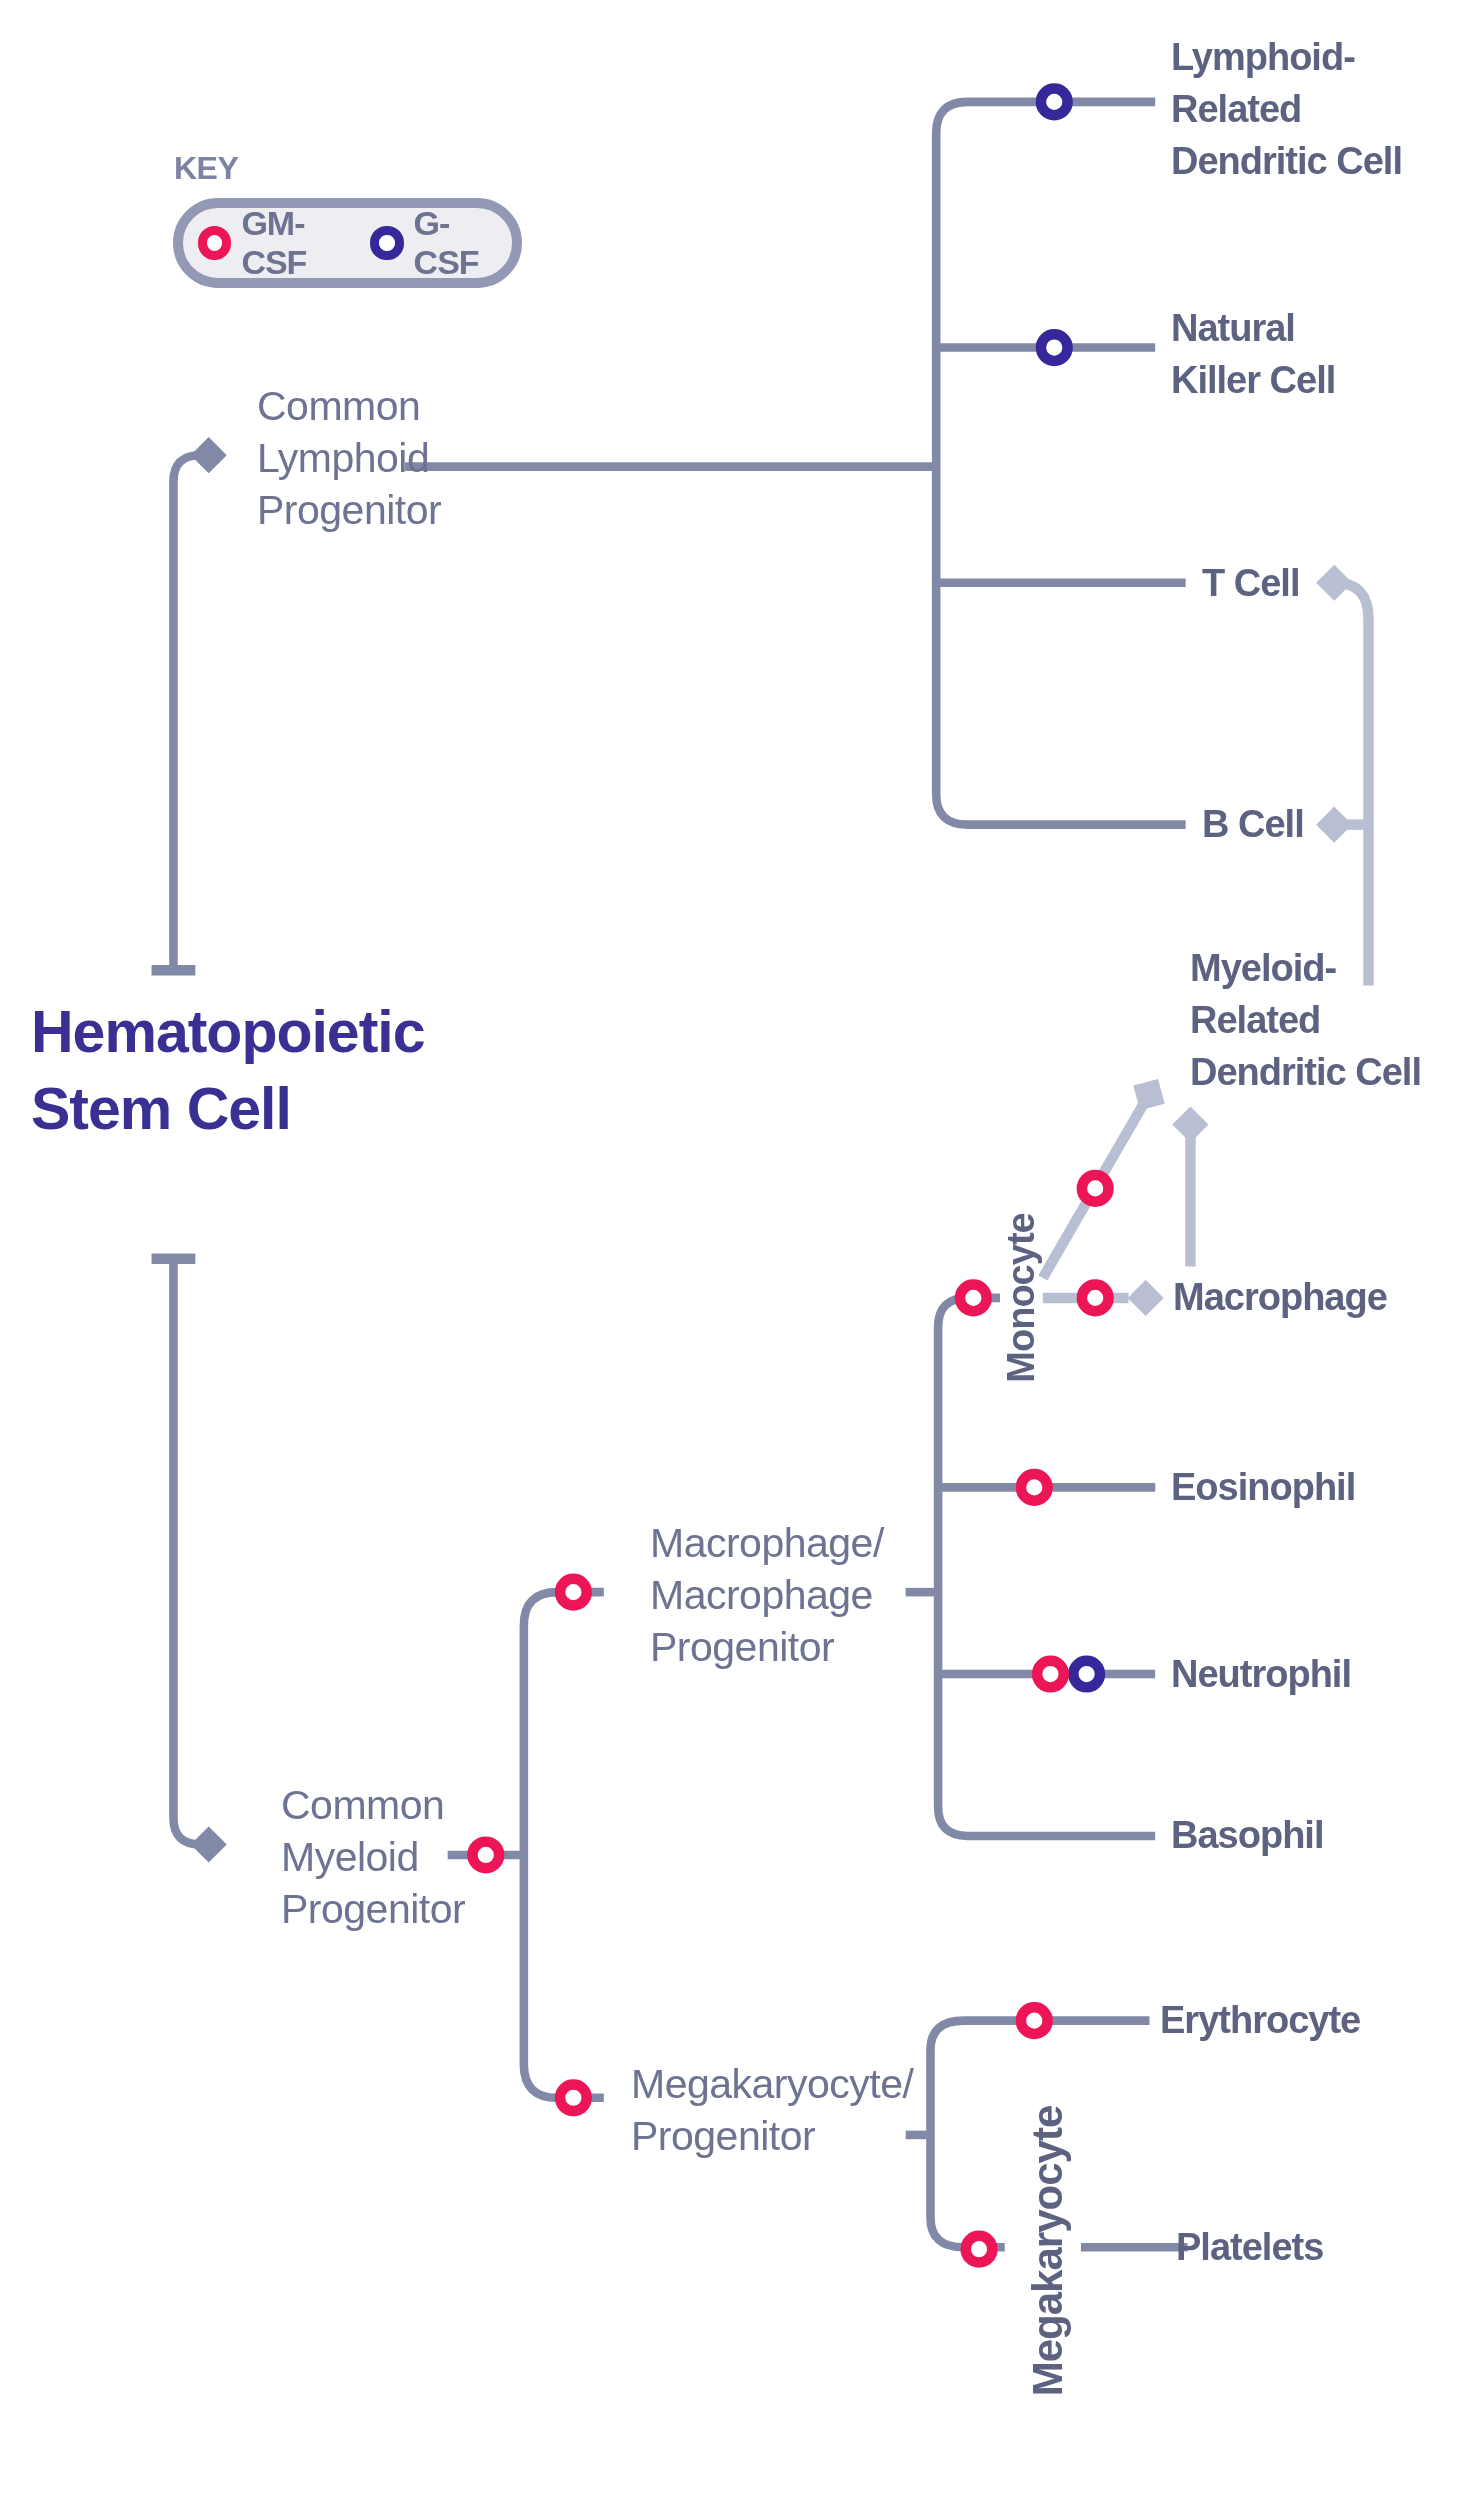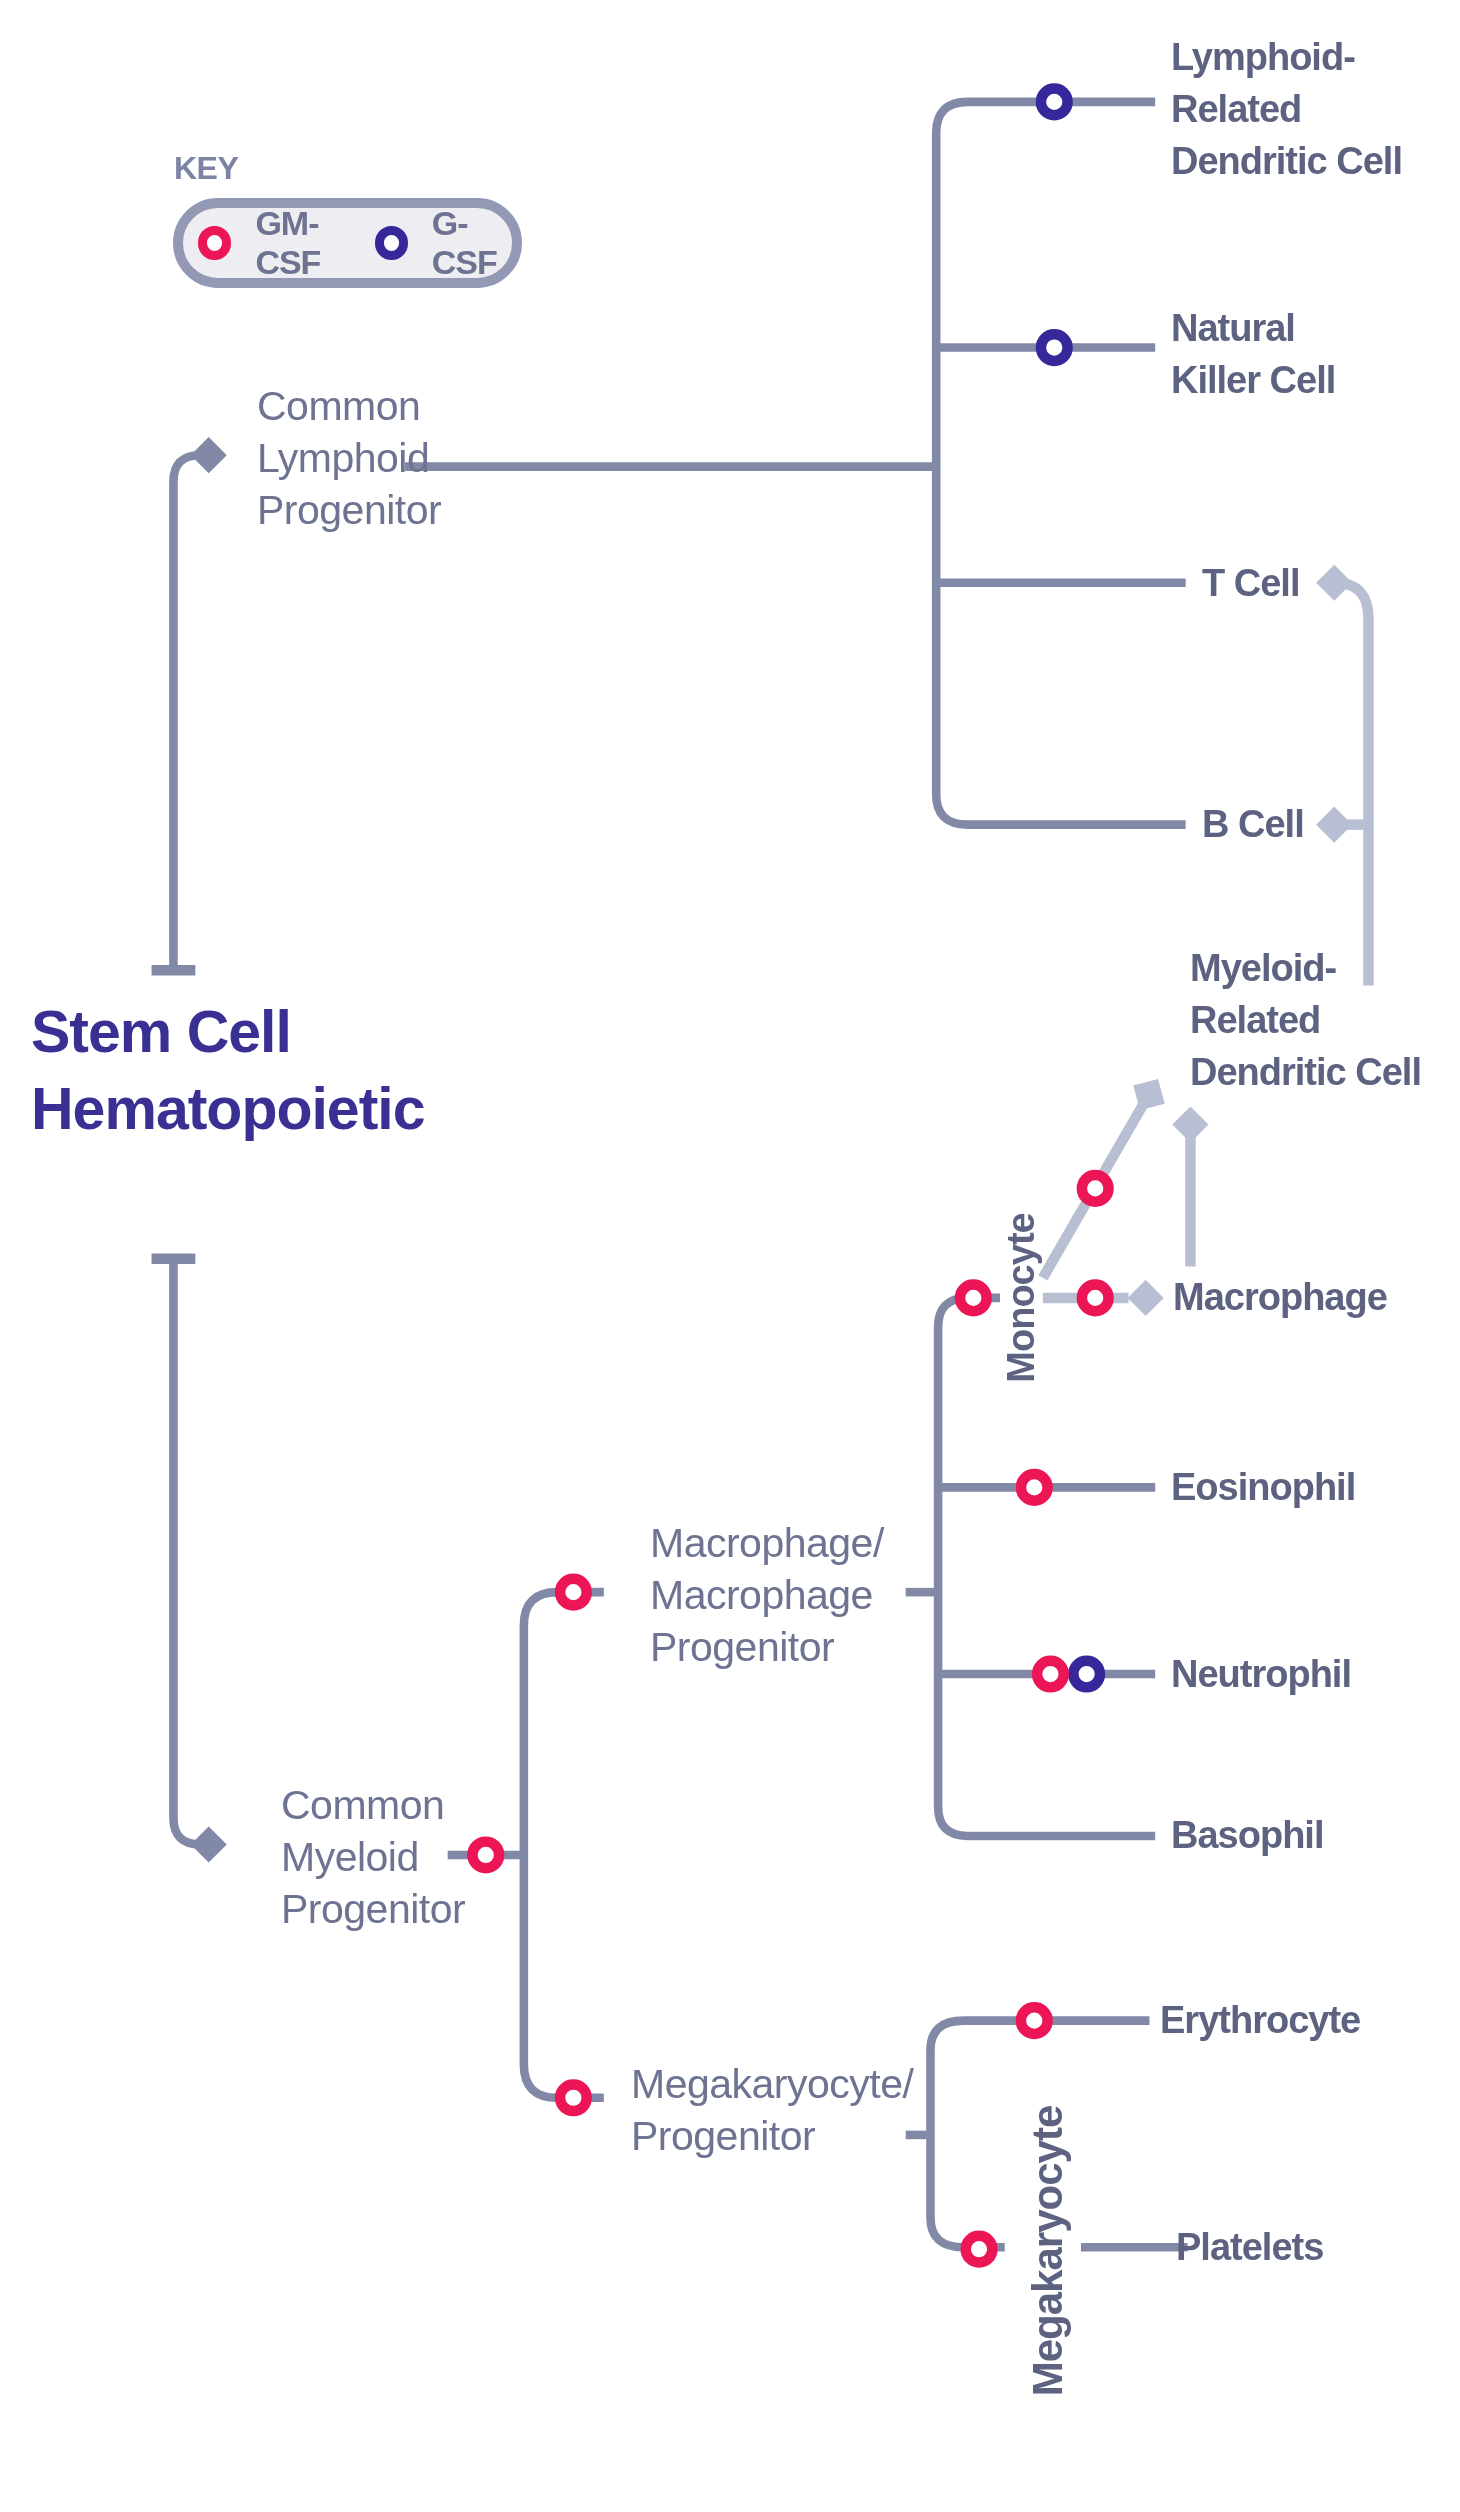--- a/index.html
+++ b/index.html
@@ -27,21 +27,21 @@
   .big-title{font-weight:600;font-size:59px;line-height:77px;color:var(--title-text,#3A2F93);letter-spacing:-1px;}
   .rot{transform:translate(-50%,-50%) rotate(-90deg);}
 
   .keytitle{position:absolute;left:174px;top:150px;font-weight:700;font-size:32px;
     color:var(--key-title,#7C83A3);letter-spacing:-0.5px;}
   .keybox{
     position:absolute;left:173px;top:198px;width:349px;height:90px;box-sizing:border-box;
     border:10.5px solid var(--key-border,#9399B4);
     background:var(--key-fill,#EDEDF2);
     border-radius:45px;
-    display:flex;align-items:center;padding:0 15.2px;gap:24px;
+    display:flex;align-items:center;padding:0 15.2px;gap:10px;
   }
   .ring{width:15.2px;height:15.2px;border-radius:50%;background:#fff;
     border:9.5px solid var(--gm-csf,#EC1656);flex:0 0 auto;}
   .ring.g{border-color:var(--g-csf,#36289A);margin-left:13.3px;}
   .keylabel{font-weight:700;font-size:34px;color:var(--progenitor-text,#6D7391);letter-spacing:-1px;}
 </style>
 </head>
 <body>
 
 <div class="canvas">
@@ -102,22 +102,22 @@
 
   <div class="keytitle">KEY</div>
   <div class="keybox">
     <span class="ring"></span>
     <span class="keylabel">GM-CSF</span>
     <span class="ring g"></span>
     <span class="keylabel">G-CSF</span>
   </div>
 
   <div class="label big-title" style="left:31px;top:994px">
+    <div>Hematopoietic</div>
     <div>Stem Cell</div>
-    <div>Hematopoietic</div>
   </div>
 
   <div class="label prog" style="left:233px;top:380px">
     <div>Common</div>
     <div>Lymphoid</div>
     <div>Progenitor</div>
   </div>
 
   <div class="label prog" style="left:257px;top:1779px">
     <div>Common</div>

